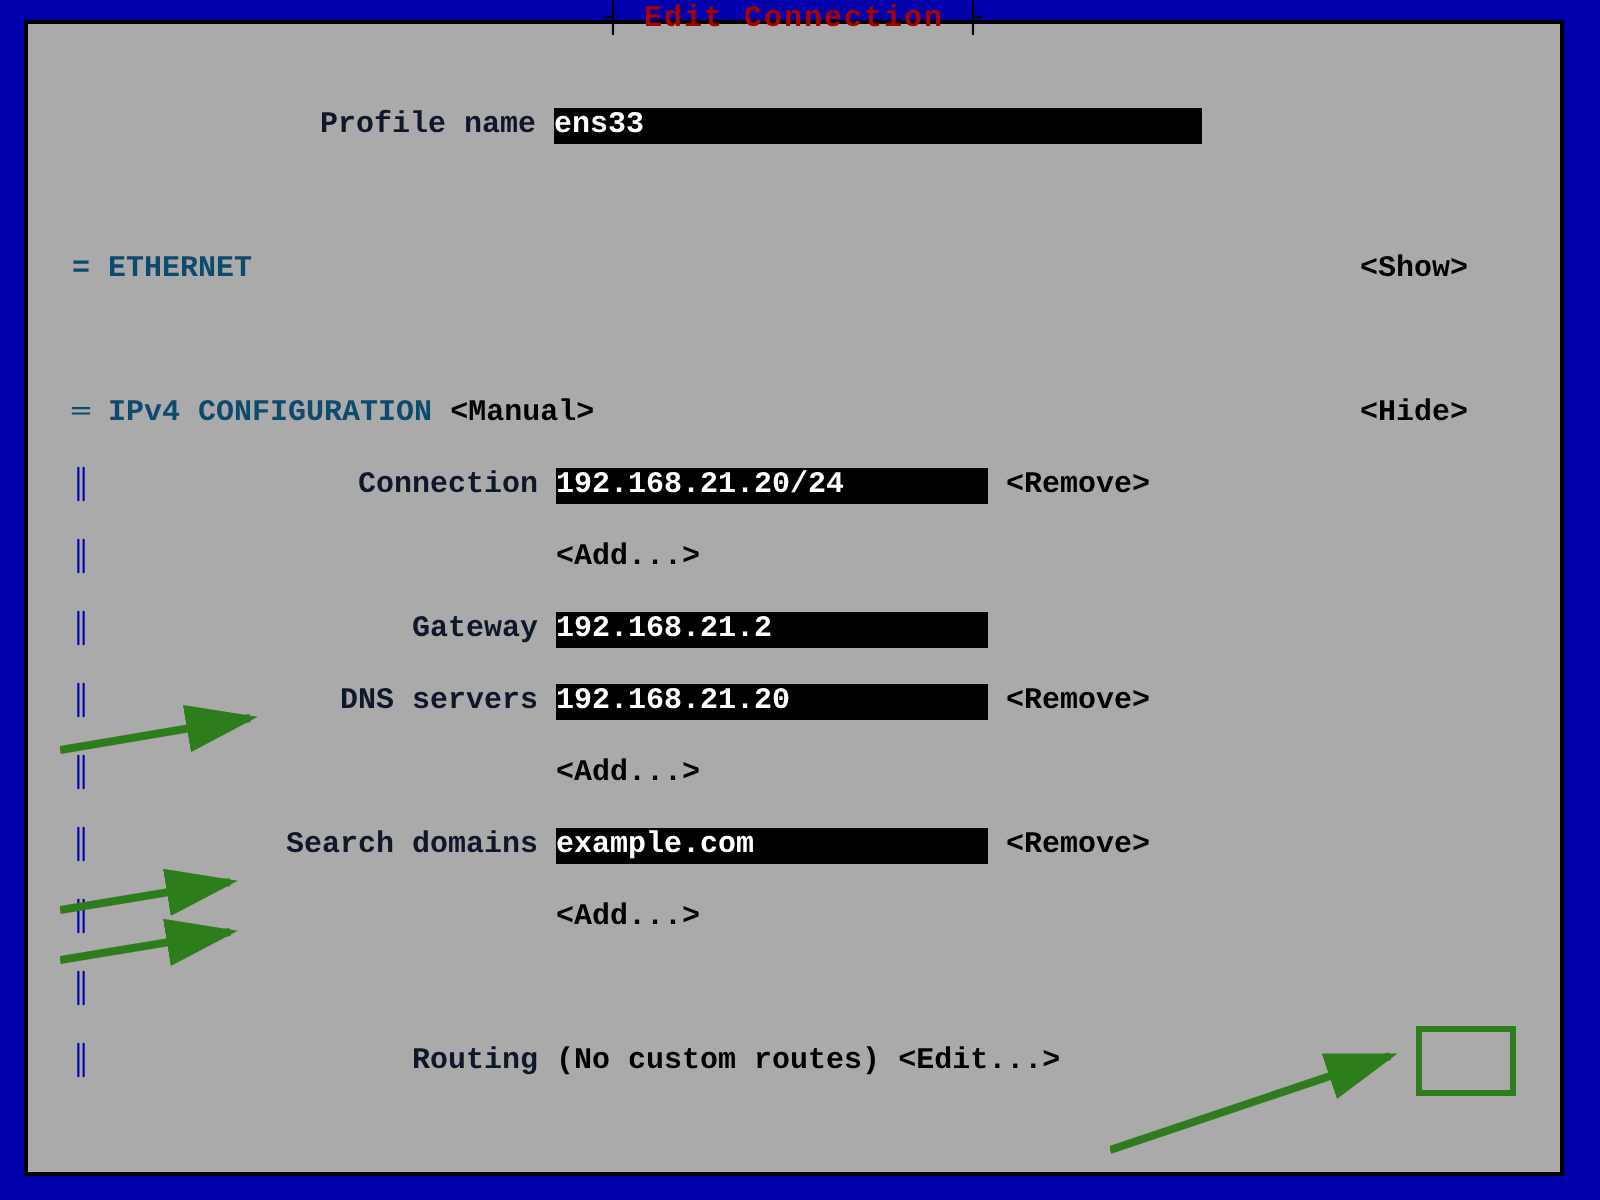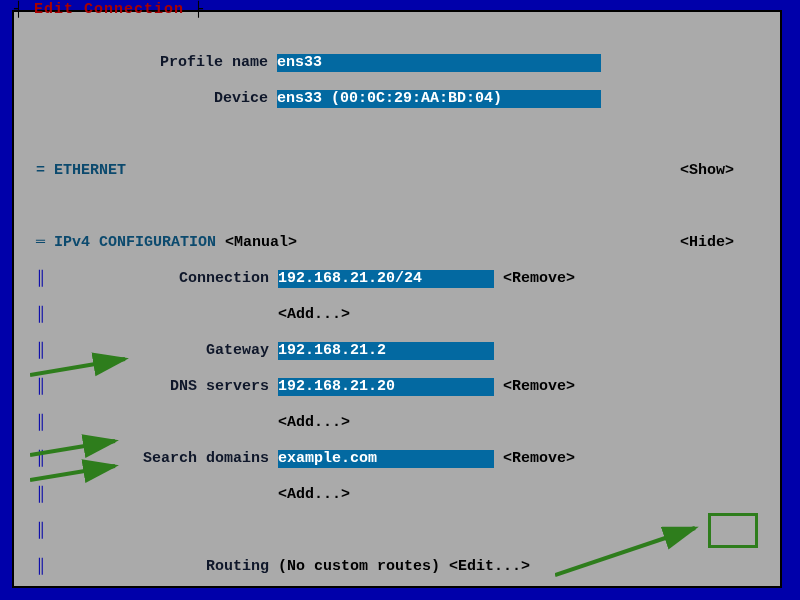--- a/index.html
+++ b/index.html
@@ -32,38 +32,38 @@
     width: 100%;
     height: 100%;
     background: #000;
     z-index: -1;
   }
   .title {
     position: absolute;
     top: -11px;
     left: 0;
     width: 100%;
-    text-align: left;
+    text-align: center;
     color: #AA0000;
     letter-spacing: 1px;
   }
   .title span.bar { color: #000; }
   .content {
     padding: 24px 18px 8px 22px;
     white-space: pre;
     line-height: 18px;
   }
   .label {
     color: #0f172a;
     display: inline-block;
     text-align: right;
   }
   .labelw { width: 232px; }
   .input {
-    background: #0369a1;
+    background: #000000;
     color: #fff;
     display: inline-block;
   }
   .inputw { width: 324px; }
   .inputm { width: 216px; }
   .action { color: #000; }
   .sect { color: #0c4a6e; }
   .lbrace { color: #0000AA; }
   .row { position: relative; height: 18px; }
   .row .right { position: absolute; right: 28px; font-family: Liberation Mono, monospace; }
@@ -85,21 +85,20 @@
 </head>
 <body>
 
 <div class="panel">
   <div class="title">
     <span class="bar">┤ </span><span>Edit Connection</span><span class="bar"> ├</span>
   </div>
 
   <div class="content">
 <div class="row"><span class="label labelw">Profile name</span> <span class="input inputw">ens33</span></div>
-<div class="row"><span class="label labelw">Device</span> <span class="input inputw">ens33 (00:0C:29:AA:BD:04)</span></div>
 <div class="row"></div>
 <div class="row"><span class="sect">= ETHERNET</span><span class="right action">&lt;Show&gt;</span></div>
 <div class="row"></div>
 <div class="row"><span class="sect">═ <span>IPv4 CONFIGURATION</span></span> <span class="action">&lt;Manual&gt;</span><span class="right action">&lt;Hide&gt;</span></div>
 <div class="row"><span class="lbrace">║</span><span class="label" style="width:224px">Connection</span> <span class="input inputm">192.168.21.20/24</span> <span class="action">&lt;Remove&gt;</span></div>
 <div class="row"><span class="lbrace">║</span><span style="display:inline-block;width:224px"></span> <span class="action">&lt;Add...&gt;</span></div>
 <div class="row"><span class="lbrace">║</span><span class="label" style="width:224px">Gateway</span> <span class="input inputm">192.168.21.2</span></div>
 <div class="row"><span class="lbrace">║</span><span class="label" style="width:224px">DNS servers</span> <span class="input inputm">192.168.21.20</span> <span class="action">&lt;Remove&gt;</span></div>
 <div class="row"><span class="lbrace">║</span><span style="display:inline-block;width:224px"></span> <span class="action">&lt;Add...&gt;</span></div>
 <div class="row"><span class="lbrace">║</span><span class="label" style="width:224px">Search domains</span> <span class="input inputm">example.com</span> <span class="action">&lt;Remove&gt;</span></div>

